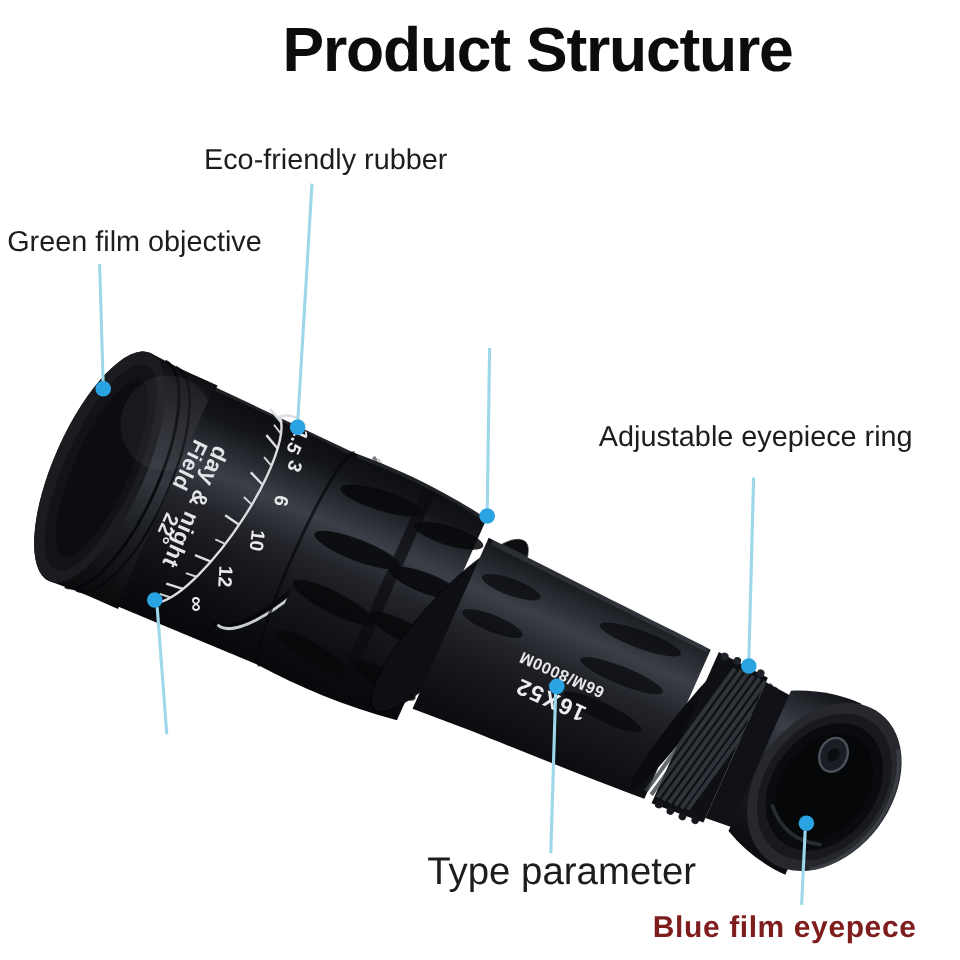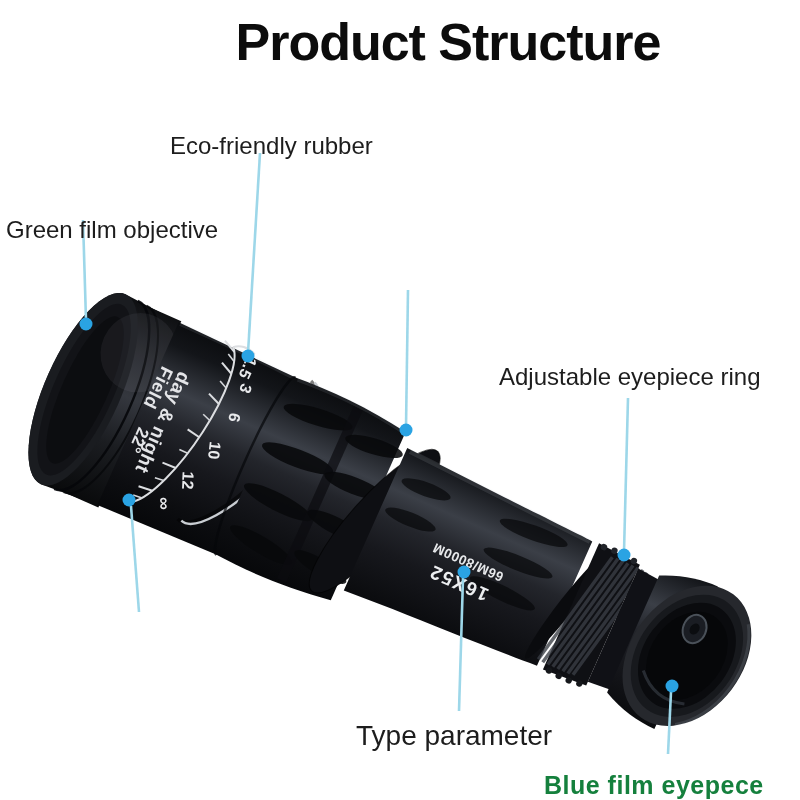--- a/index.html
+++ b/index.html
@@ -12,29 +12,29 @@
   svg.scene{position:absolute;left:0;top:0;}
   .title{
     position:absolute;left:0;top:12px;width:800px;
     text-align:center;
     font-size:52px;font-weight:700;letter-spacing:-1px;
     color:#0c0c0c;
     margin-left:48px;
   }
   .callout{
     position:absolute;white-space:nowrap;
-    font-size:24px;color:#1d1d1d;line-height:1.15;margin-top:12px;
+    font-size:24px;color:#1d1d1d;line-height:1.15;
   }
   .co-eco{left:170px;top:120px;}
-  .co-green{left:6px;top:204px;}
+  .co-green{left:6px;top:188px;}
   .co-focusing{left:299px;top:247px;}
   .co-adjustable{left:499px;top:351px;}
   .co-fscale{left:6px;top:612px;}
-  .co-type{left:356px;top:708px;font-size:28px;}
-  .co-blue{left:544px;top:759px;font-size:25px;font-weight:700;letter-spacing:.5px;color:#15803d;}
+  .co-type{left:356px;top:708px;font-size:32px;}
+  .co-blue{left:544px;top:759px;font-size:25px;font-weight:700;letter-spacing:.5px;color:#7f1d1d;}
 </style>
 </head>
 <body>
 
 <div class="stage">
 
 <svg class="scene" width="800" height="800" viewBox="0 0 800 800">
   <defs>
     <linearGradient id="gBody" gradientUnits="userSpaceOnUse" x1="0" y1="-110" x2="0" y2="110">
       <stop offset="0" stop-color="#08090b"></stop>

